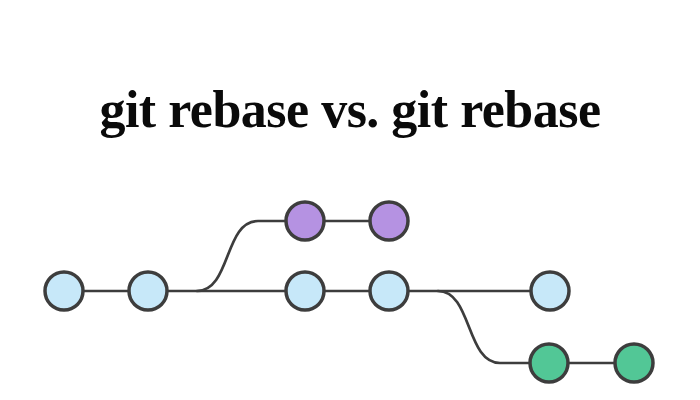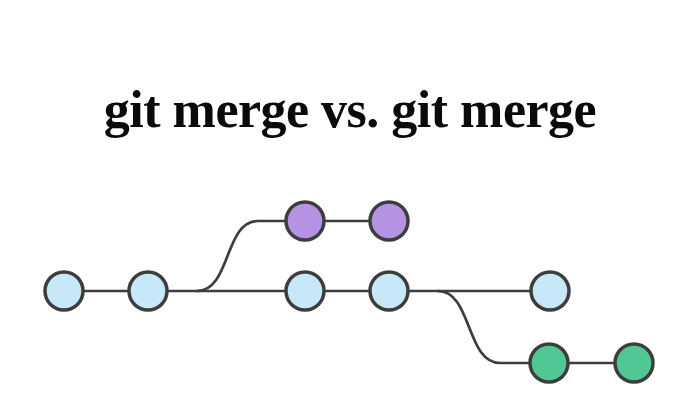--- a/index.html
+++ b/index.html
@@ -54,14 +54,14 @@
         <circle cx="148" cy="291" r="19" fill="#c7e8f9" stroke="#3d3d3d" stroke-width="3.5"></circle>
         <circle cx="305" cy="291" r="19" fill="#c7e8f9" stroke="#3d3d3d" stroke-width="3.5"></circle>
         <circle cx="389" cy="291" r="19" fill="#c7e8f9" stroke="#3d3d3d" stroke-width="3.5"></circle>
         <circle cx="550" cy="291" r="19" fill="#c7e8f9" stroke="#3d3d3d" stroke-width="3.5"></circle>
         <circle cx="305" cy="221" r="19" fill="#b592e2" stroke="#3d3d3d" stroke-width="3.5"></circle>
         <circle cx="389" cy="221" r="19" fill="#b592e2" stroke="#3d3d3d" stroke-width="3.5"></circle>
         <circle cx="549" cy="363" r="19" fill="#52c796" stroke="#3d3d3d" stroke-width="3.5"></circle>
         <circle cx="634" cy="363" r="19" fill="#52c796" stroke="#3d3d3d" stroke-width="3.5"></circle>
       </g>
   </svg>
-  <h1 id="title" style="color: rgb(10, 10, 10);">git merge vs. git merge</h1>
+  <h1 id="title" style="color: rgb(10, 10, 10);">git rebase vs. git rebase</h1>
 </div>
 
 </body></html>

